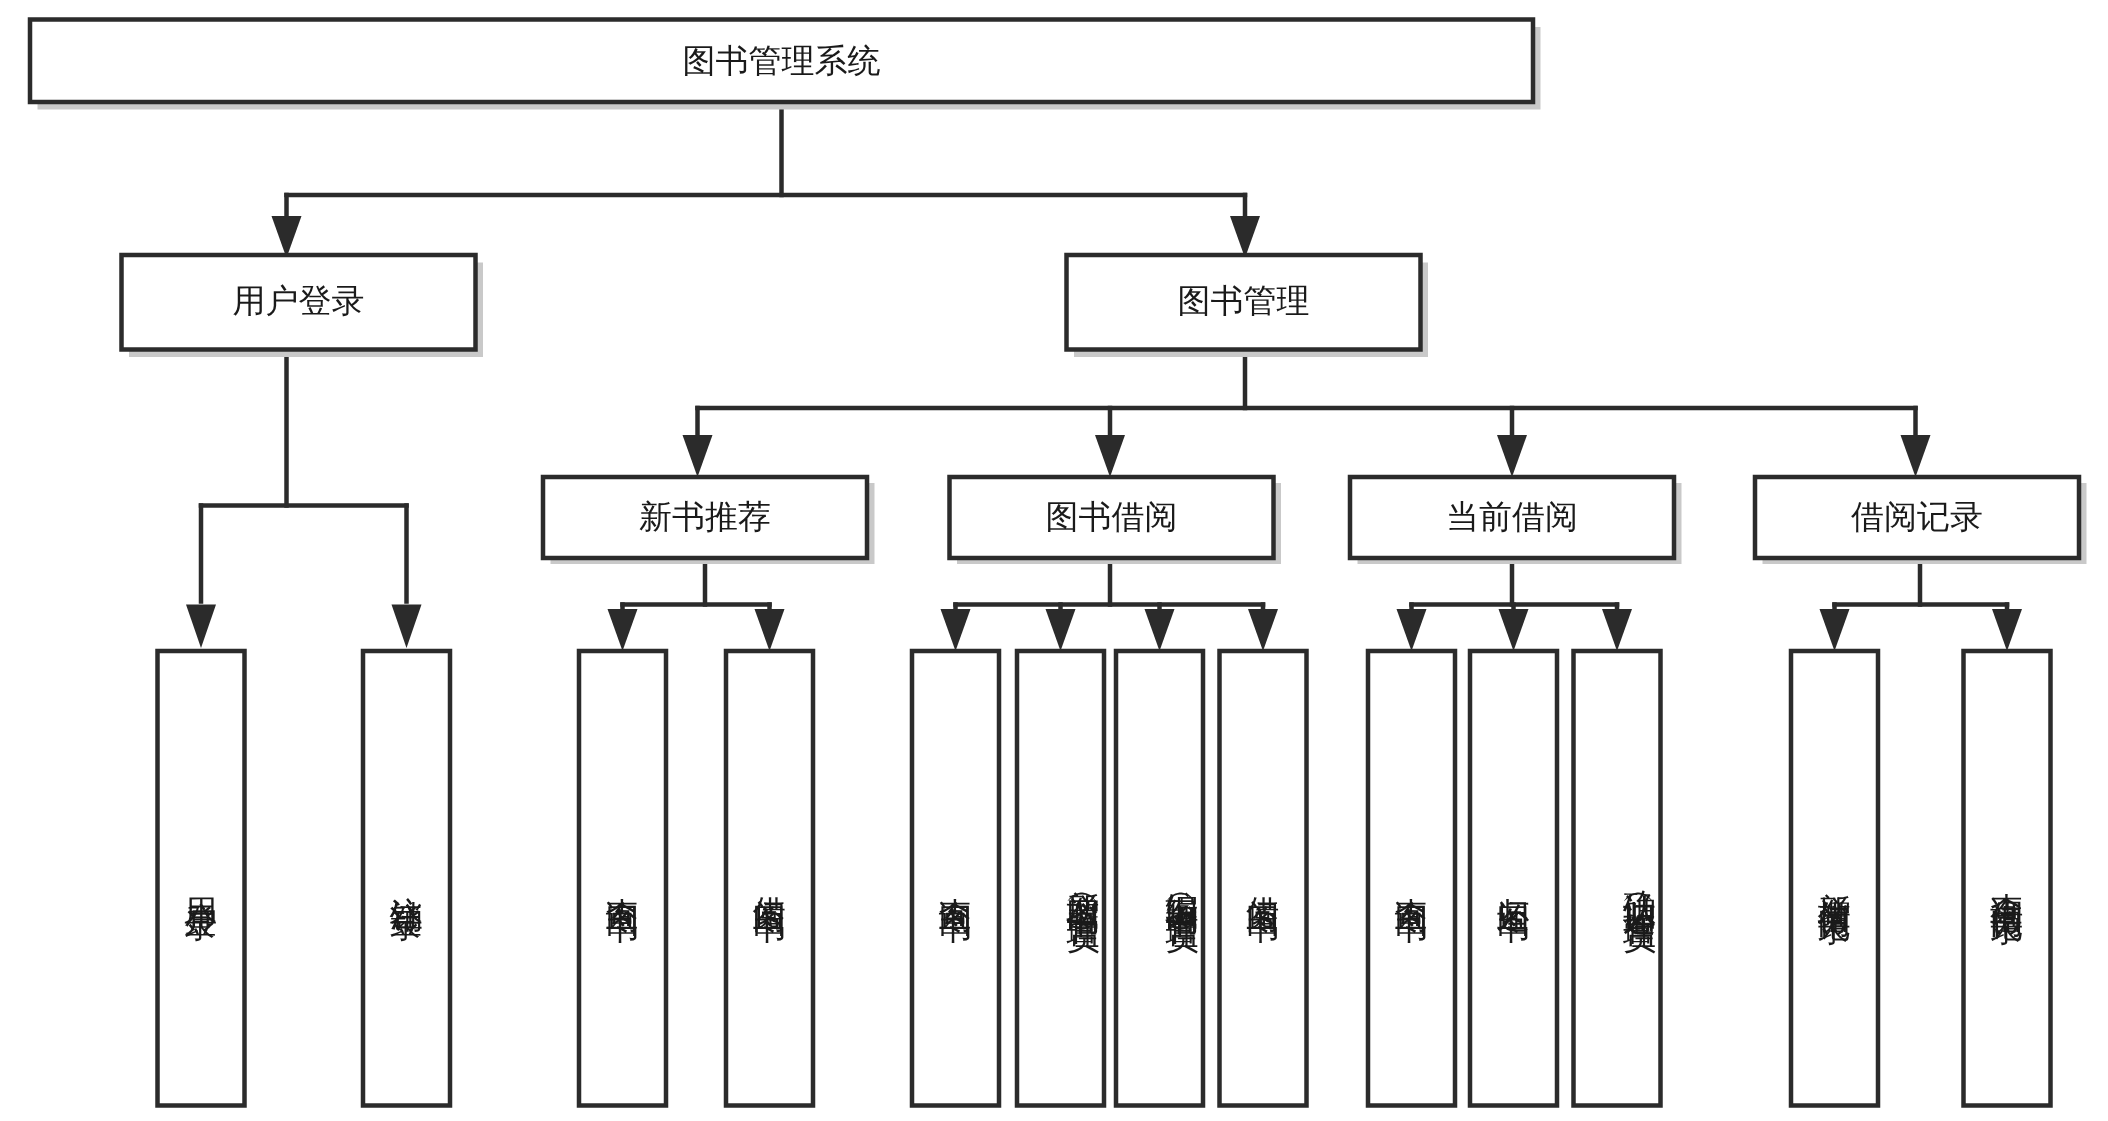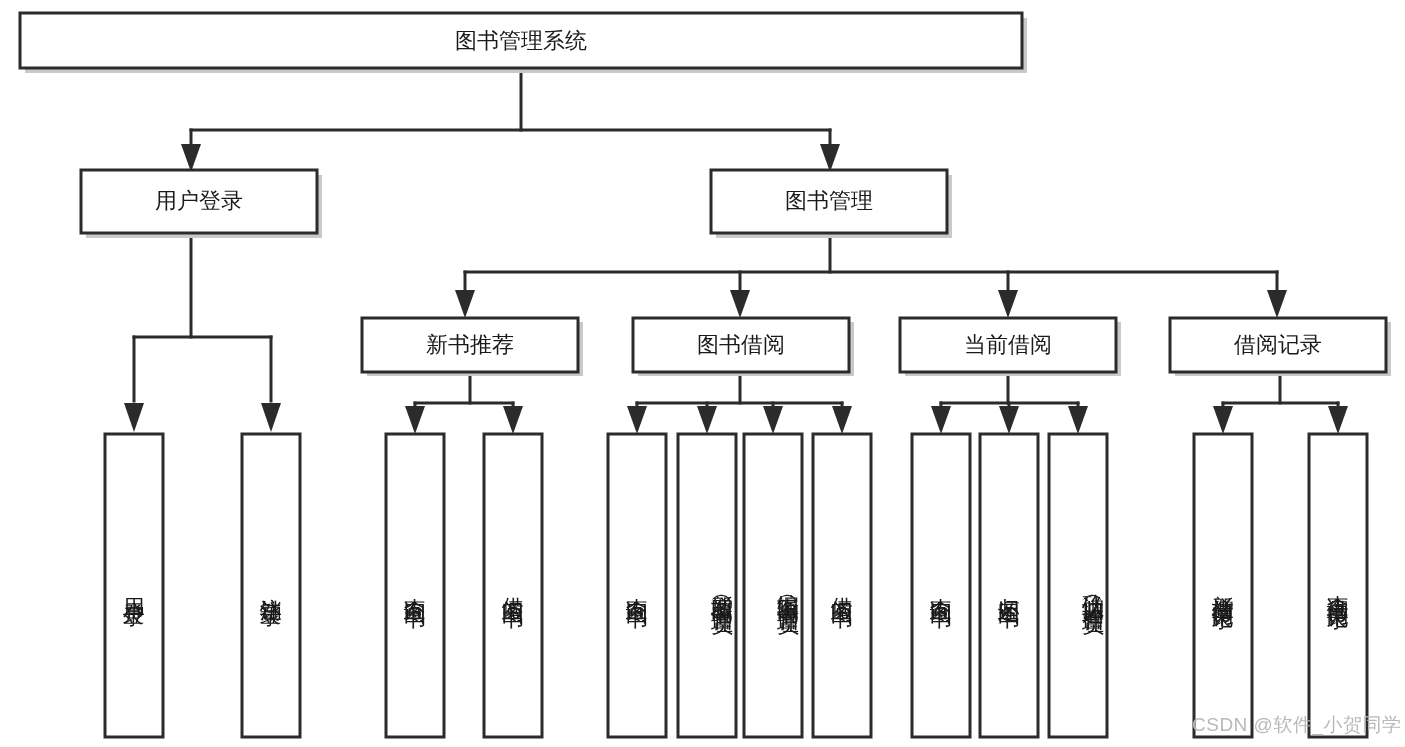--- a/index.html
+++ b/index.html
@@ -216,15 +216,14 @@
   <div class="leaf-label-wrap" style="left:744px; top:434px; width:58px; height:303px; align-items:flex-start; padding-top:8px; box-sizing:border-box;">编辑图书（管理员）</div>
   <div class="leaf-label-wrap" style="left:813px; top:434px; width:58px; height:303px;">借阅图书</div>
 
   <div class="leaf-label-wrap" style="left:912px; top:434px; width:58px; height:303px;">查询图书</div>
   <div class="leaf-label-wrap" style="left:980px; top:434px; width:58px; height:303px;">归还图书</div>
   <div class="leaf-label-wrap" style="left:1049px; top:434px; width:58px; height:303px; align-items:flex-start; padding-top:8px; box-sizing:border-box;">确认归还（管理员）</div>
 
   <div class="leaf-label-wrap" style="left:1194px; top:434px; width:58px; height:303px;">新增借阅记录</div>
   <div class="leaf-label-wrap" style="left:1309px; top:434px; width:58px; height:303px;">查询借阅记录</div>
 
-  <div class="watermark" style="left:1192px; top:712px;">CSDN @软件_小贺同学</div>
 
 </div>
 
 </body></html>

